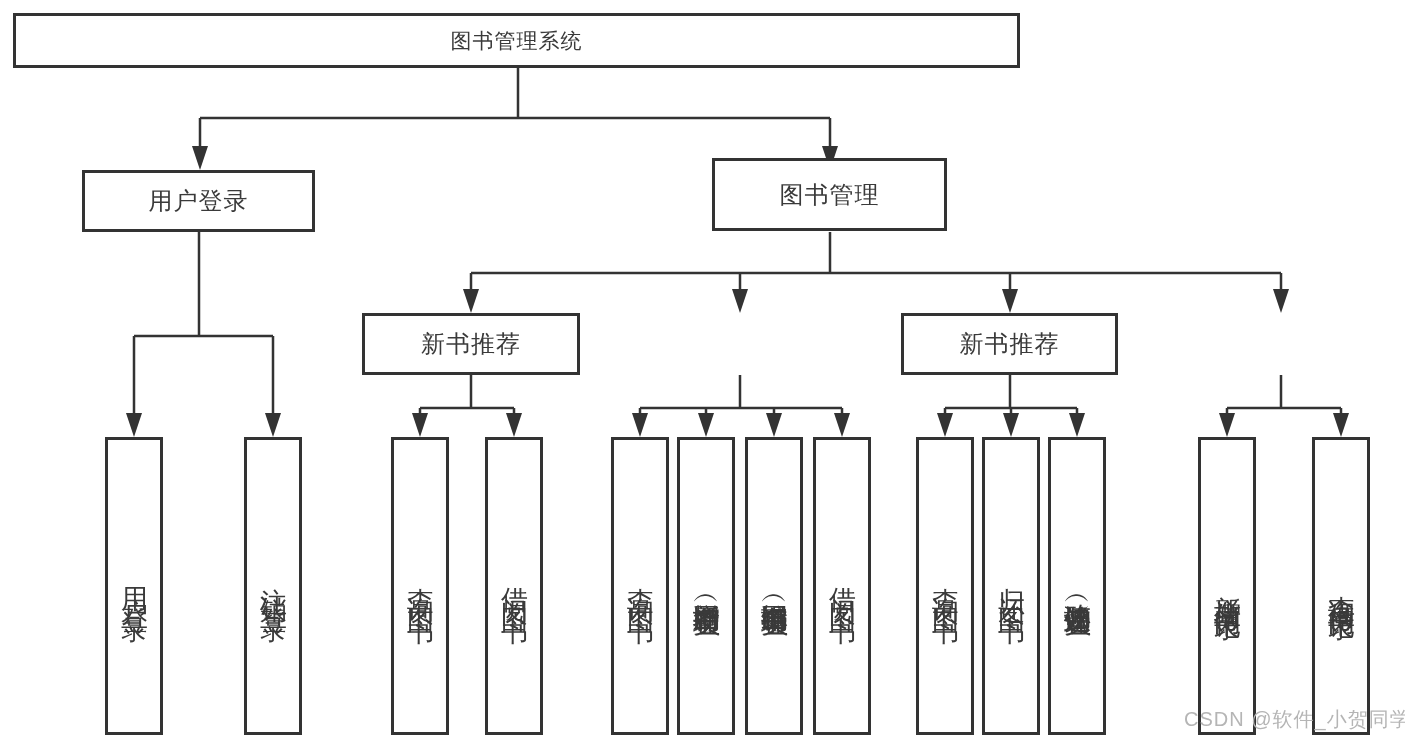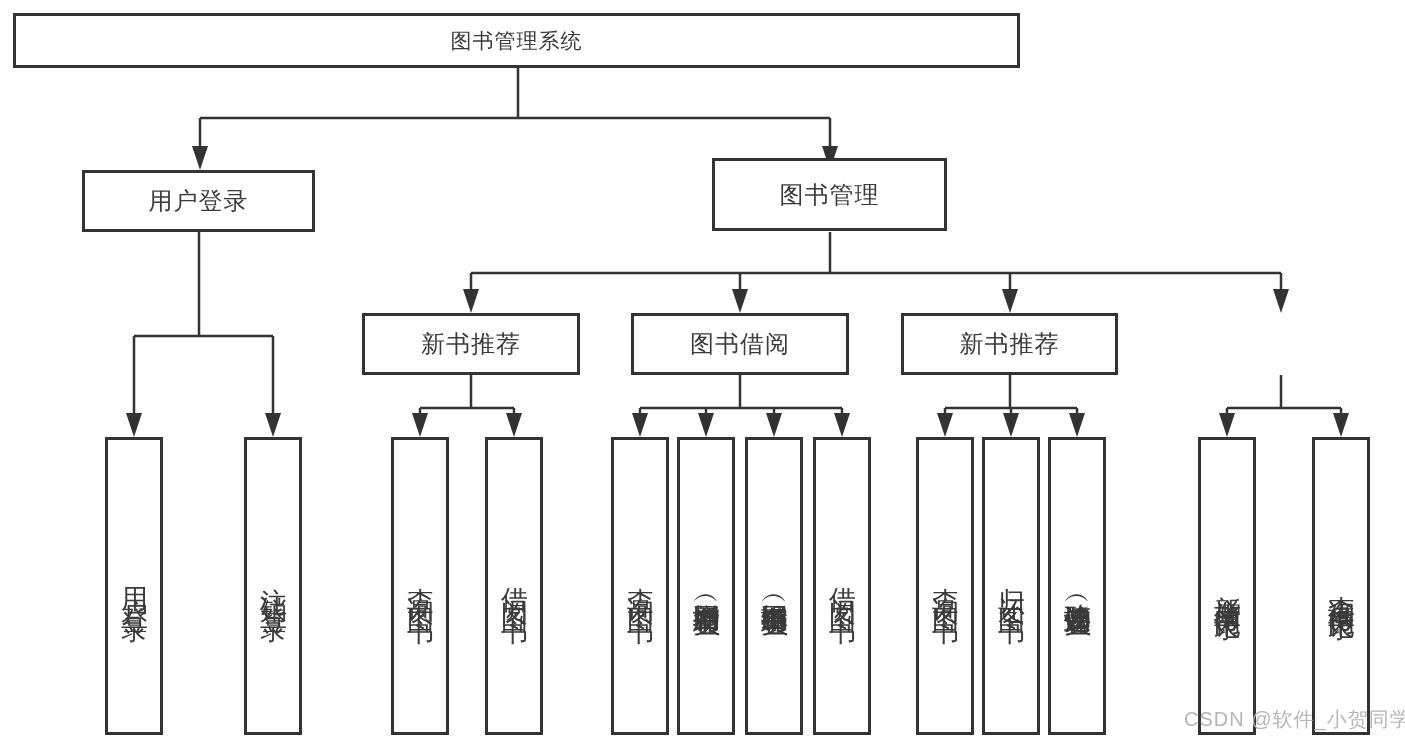--- a/index.html
+++ b/index.html
@@ -105,23 +105,20 @@
   <div class="node n-user-login">
     <span class="hlabel">用户登录</span>
   </div>
   <div class="node n-book-mgmt">
     <span class="hlabel">图书管理</span>
   </div>
 
   <div class="node n-new-book">
     <span class="hlabel">新书推荐</span>
   </div>
-  <div class="node n-book-borrow">
-    <span class="hlabel">图书借阅</span>
-  </div>
   <div class="node n-current-borrow">
     <span class="hlabel">新书推荐</span>
   </div>
 
   <div class="node leaf lf-1">
     <span class="vlabel ls-short">用户登录</span>
   </div>
   <div class="node leaf lf-2">
     <span class="vlabel ls-short">注销登录</span>
   </div>

